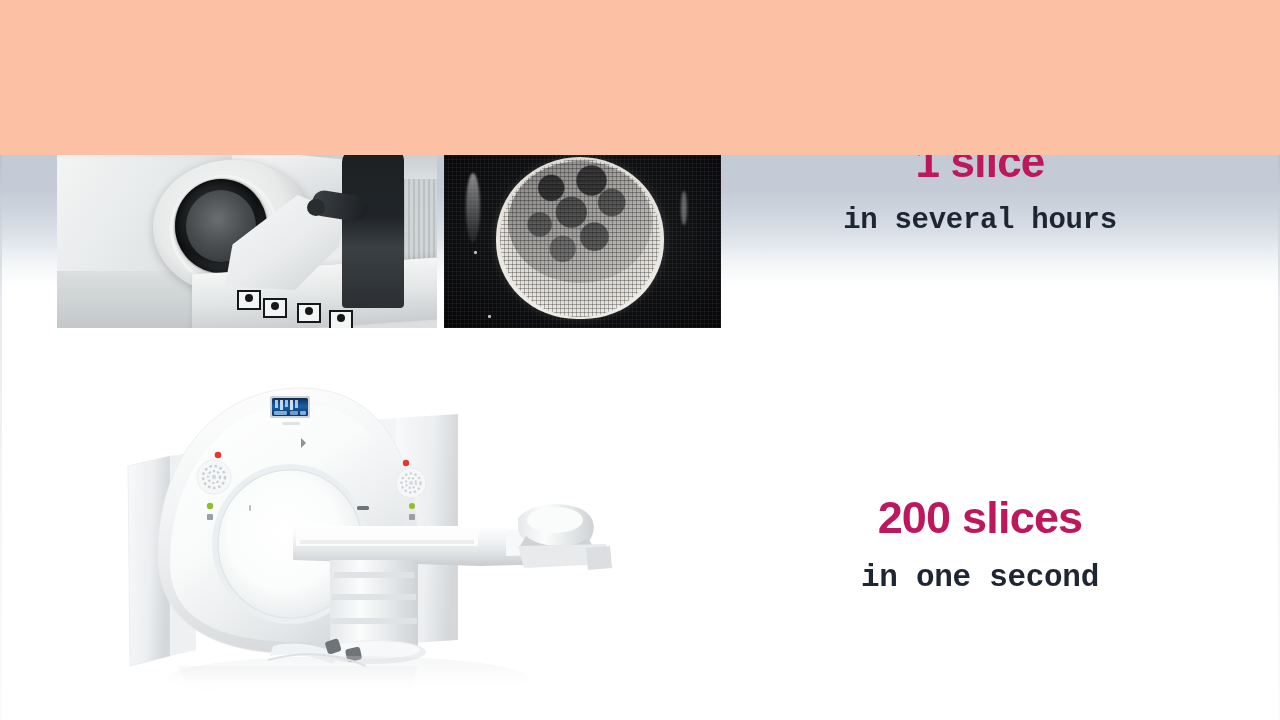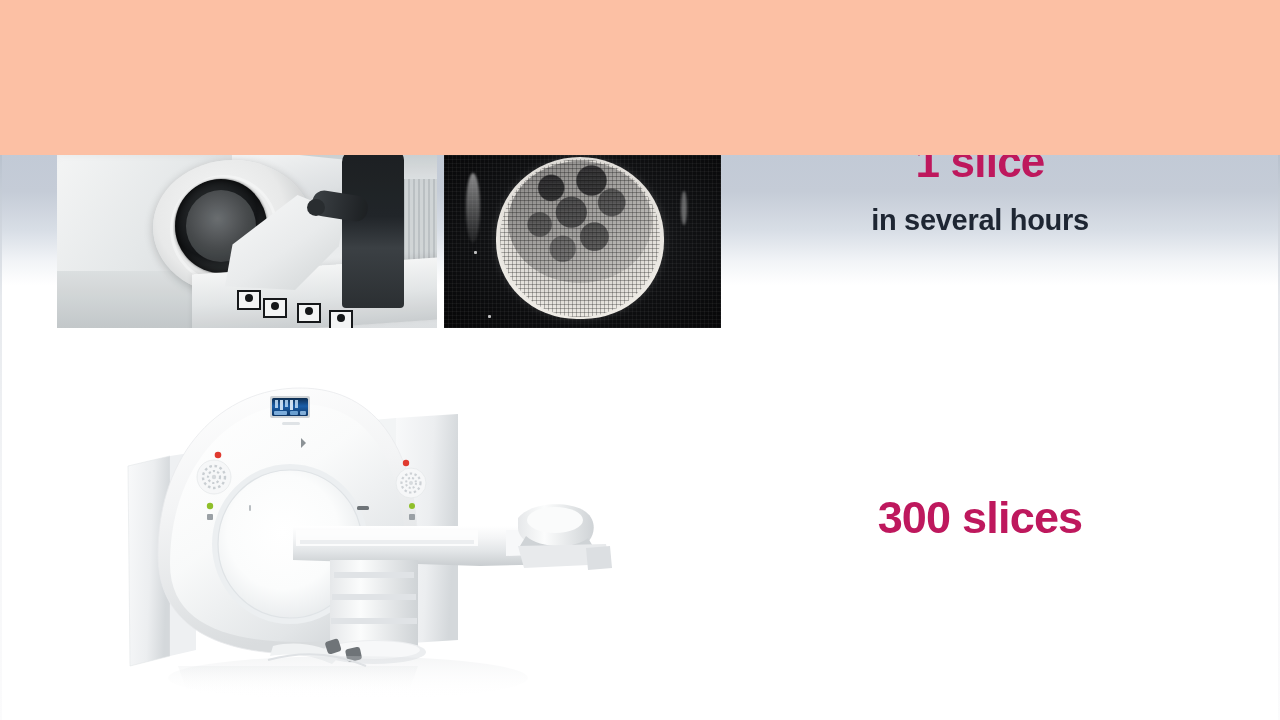--- a/index.html
+++ b/index.html
@@ -36,21 +36,21 @@
   }
 
   
   .stat{position:absolute;text-align:center;z-index:20;}
   .stat .headline{
     font-size:44px;font-weight:700;color:#be185d;letter-spacing:-0.8px;
     line-height:1.0;white-space:nowrap;
   }
   .stat .sub{
     font-size:29px;font-weight:700;color:#1e2633;letter-spacing:-0.3px;
-    line-height:1.0;white-space:nowrap;
+    line-height:1.0;white-space:nowrap;font-family:Liberation Mono, monospace;
   }
   #stat-old{left:830px;top:140px;width:300px;}
   #stat-old .sub{margin-top:22px;}
   #stat-new{left:830px;top:495px;width:300px;}
   #stat-new .headline{font-size:45px;}
   #stat-new .sub{margin-top:22px;font-size:31px;}
 
   
   .photo{position:absolute;overflow:hidden;z-index:15;}
   #photo-vintage{left:57px;top:155px;width:380px;height:173px;background:#e9ecee;}
@@ -411,18 +411,19 @@
       </g>
     </svg>
   </div>
 
   <div class="stat" id="stat-old">
     <div class="headline">1 slice</div>
     <div class="sub">in several hours</div>
   </div>
 
   <div class="stat" id="stat-new">
-    <div class="headline">300 slices</div>
+    <div class="headline">200 slices</div>
+    <div class="sub">in one second</div>
   </div>
 
   <div class="peach-bar"></div>
 
 </div>
 
 </body></html>

